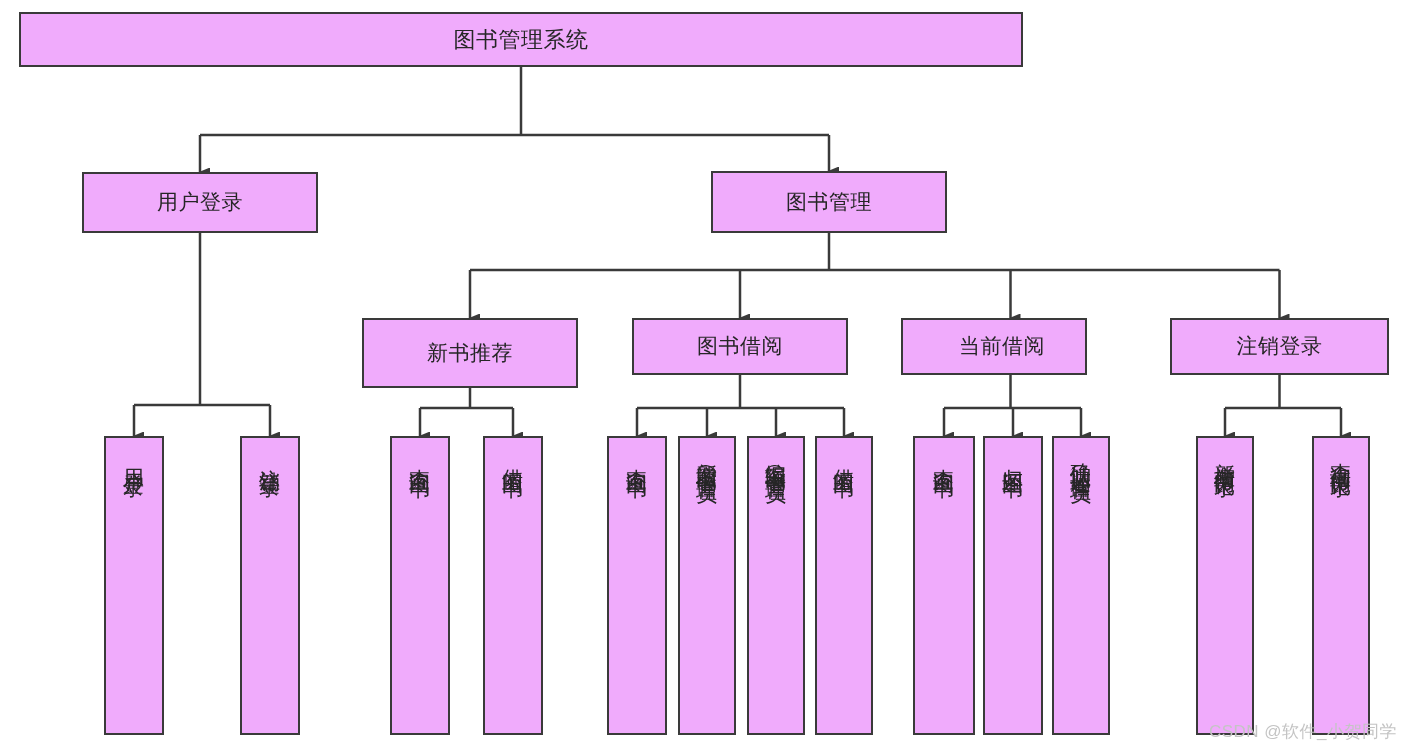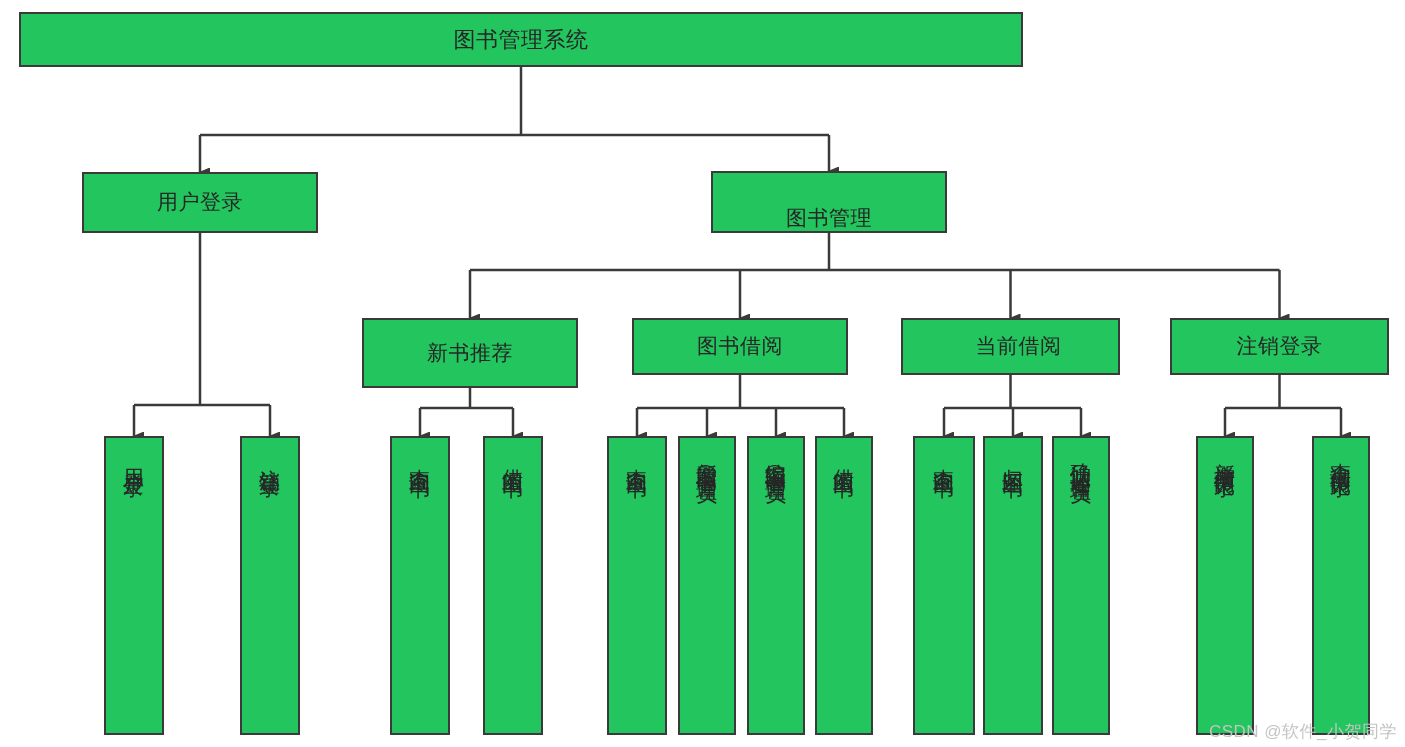--- a/index.html
+++ b/index.html
@@ -6,21 +6,21 @@
   body{
     font-family:"Liberation Sans","DejaVu Sans",sans-serif;
     width:1405px;height:747px;position:relative;overflow:hidden;
   }
   #diagram-root{position:absolute;left:0;top:0;width:1405px;height:747px;}
   #edge-layer{position:absolute;left:0;top:0;width:1405px;height:747px;}
 
   .node{
     position:absolute;
     box-sizing:border-box;
-    background:#22c55e;
+    background:#f0abfc;
     border:2.5px solid #3a3a3a;
     display:flex;
     align-items:center;
     justify-content:center;
     color:#262626;
   }
   .node-label{
     display:block;
     text-align:center;
     line-height:1.18;
@@ -108,30 +108,30 @@
       </g>
   </svg>
 
   <div id="nodes-layer">
       <div class="node horiz root" style="left: 19px; top: 12px; width: 1004px; height: 55px;">
         <span class="node-label">图书管理系统</span>
       </div>
       <div class="node horiz" style="left: 82px; top: 172px; width: 236px; height: 61px;">
         <span class="node-label">用户登录</span>
       </div>
-      <div class="node horiz" style="left: 711px; top: 171px; width: 236px; height: 62px; align-items: flex-end;">
+      <div class="node horiz" style="left: 711px; top: 171px; width: 236px; height: 62px;">
         <span class="node-label">图书管理</span>
       </div>
       <div class="node horiz" style="left: 362px; top: 318px; width: 216px; height: 70px;">
         <span class="node-label">新书推荐</span>
       </div>
       <div class="node horiz" style="left: 632px; top: 318px; width: 216px; height: 57px;">
         <span class="node-label">图书借阅</span>
       </div>
-      <div class="node horiz" style="left: 901px; top: 318px; width: 219px; height: 57px; padding-left: 16px;">
+      <div class="node horiz" style="left: 901px; top: 318px; width: 186px; height: 57px; padding-left: 16px;">
         <span class="node-label">当前借阅</span>
       </div>
       <div class="node horiz" style="left: 1170px; top: 318px; width: 219px; height: 57px;">
         <span class="node-label">注销登录</span>
       </div>
       <div class="node vert" style="left: 104px; top: 436px; width: 60px; height: 299px;">
         <span class="node-label">用户登录</span>
       </div>
       <div class="node vert" style="left: 240px; top: 436px; width: 60px; height: 299px;">
         <span class="node-label">注销登录</span>

